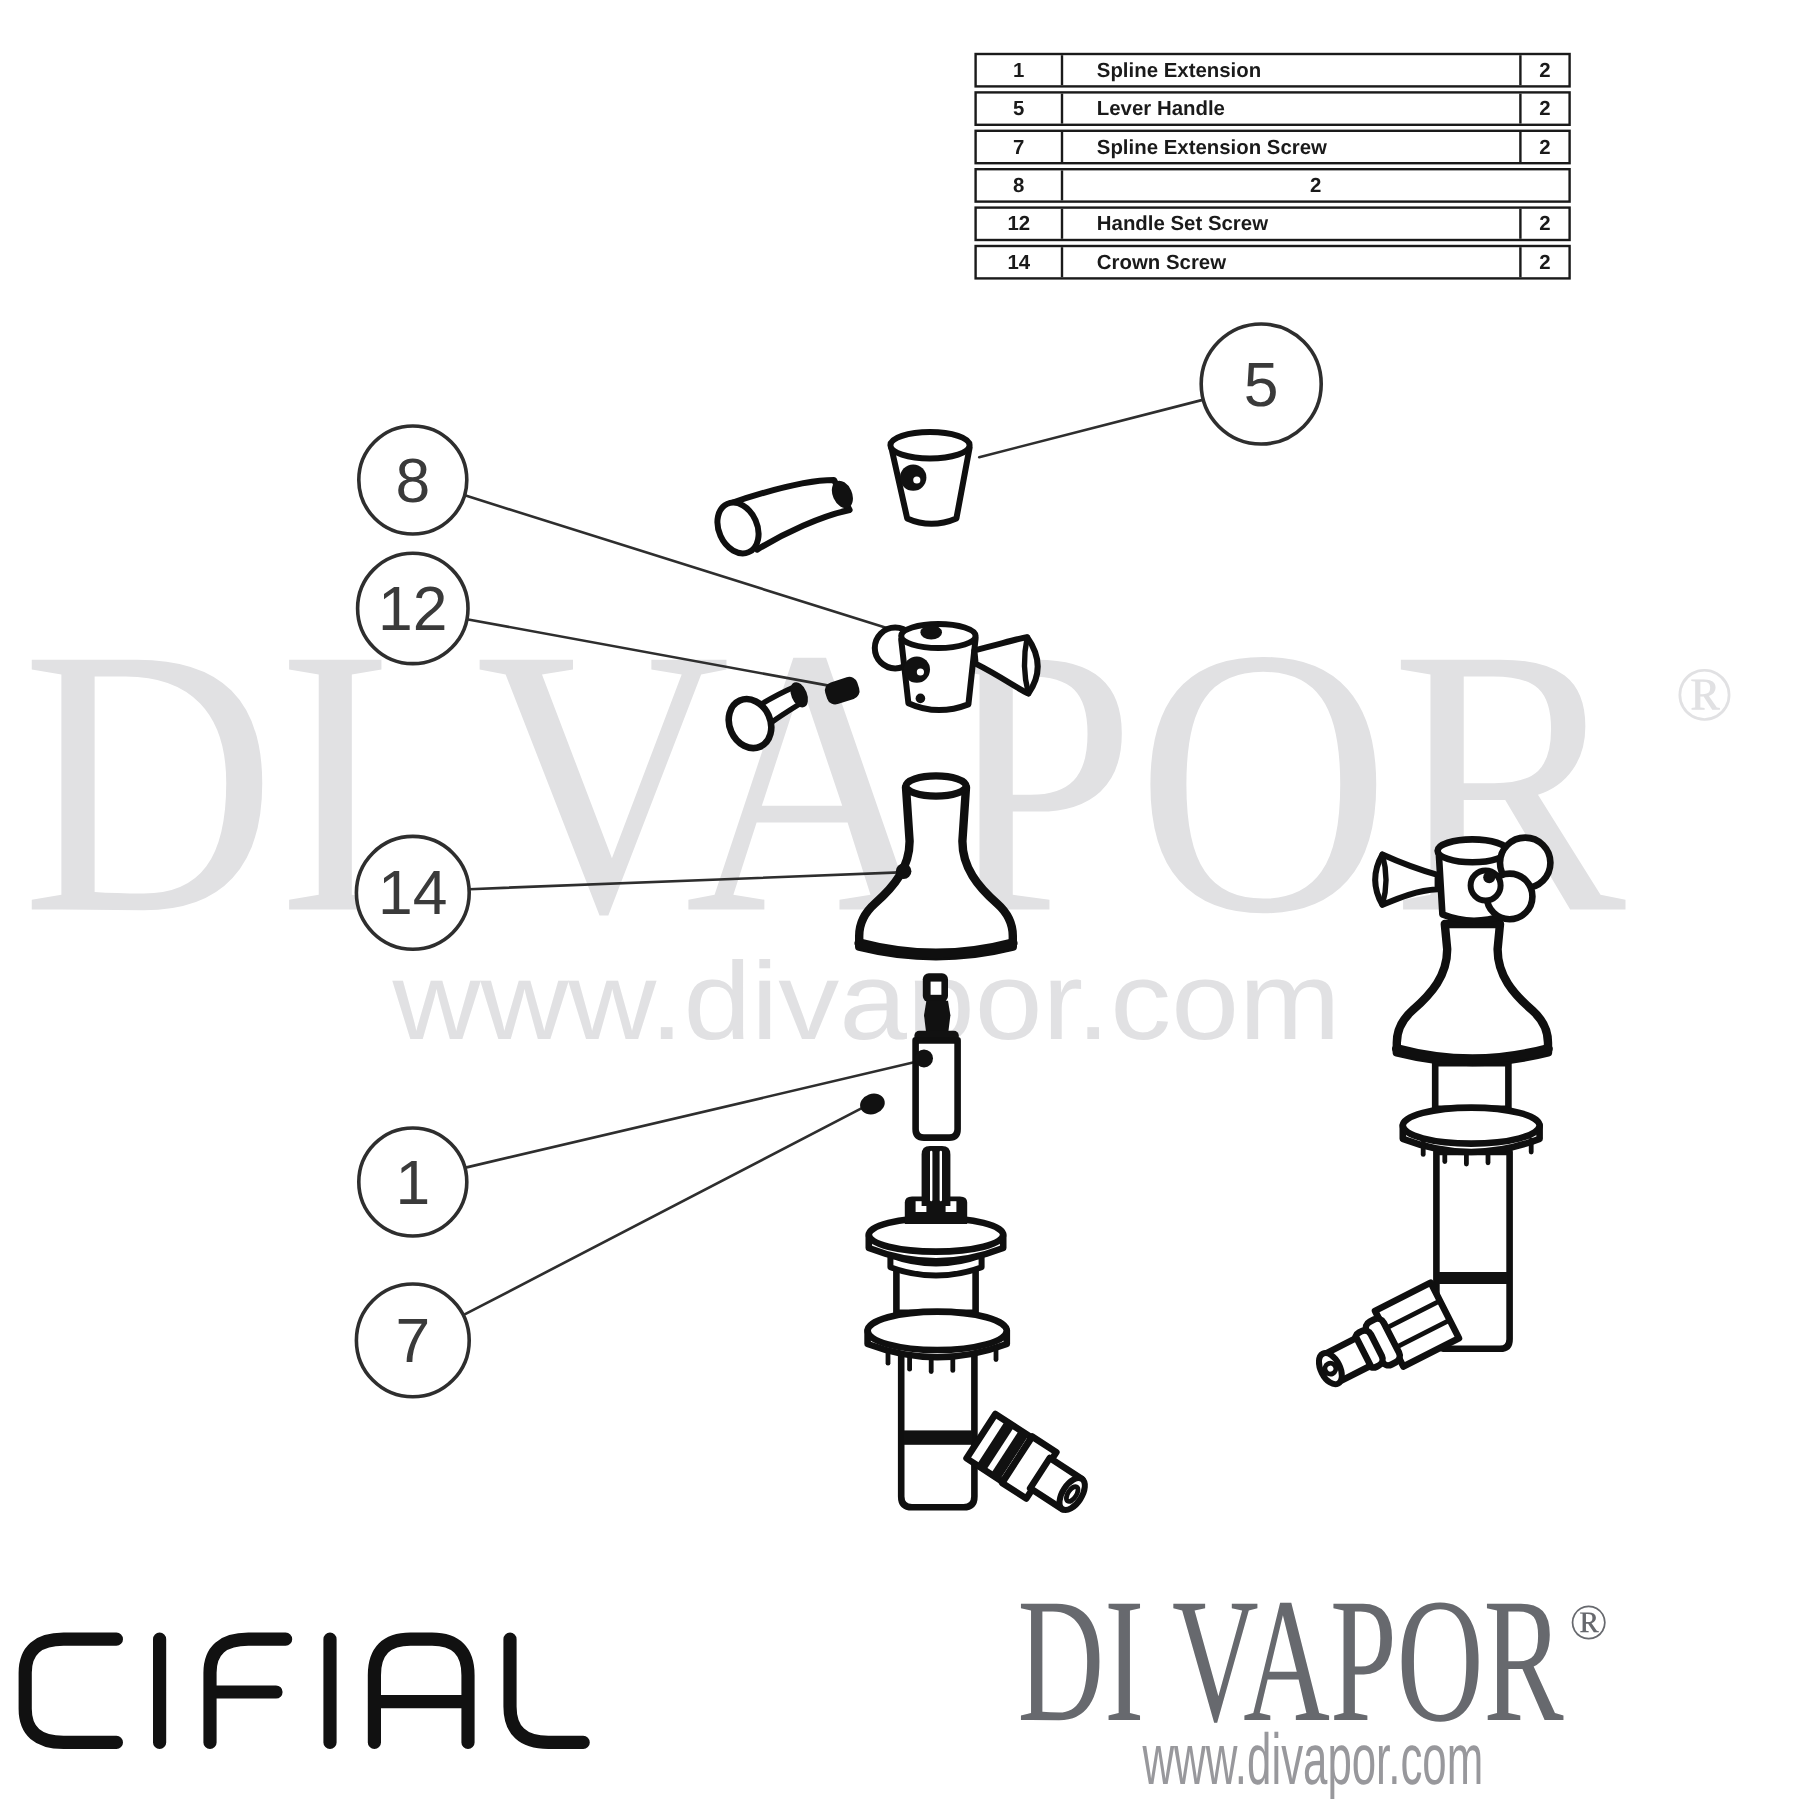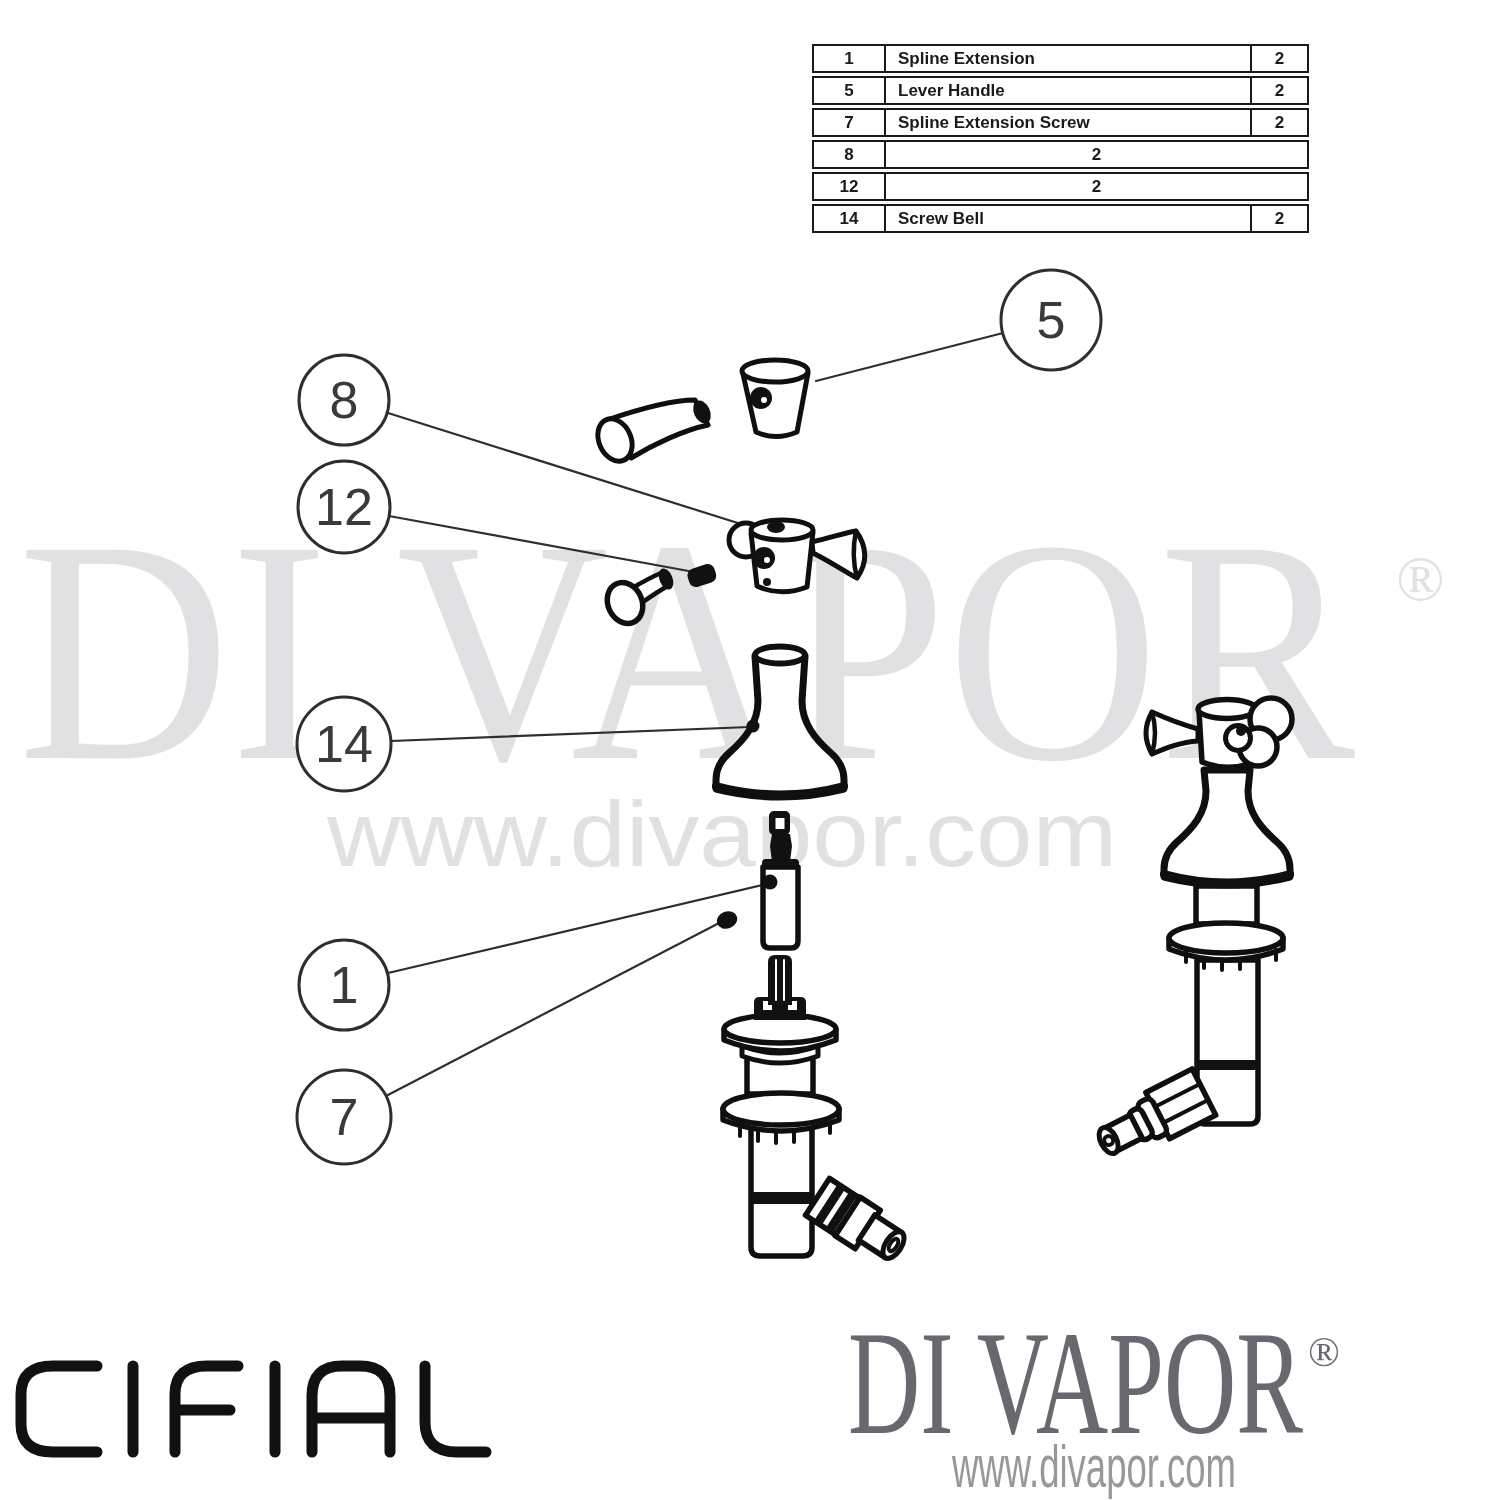--- a/index.html
+++ b/index.html
@@ -6,21 +6,21 @@
   .page{position:relative;width:1500px;height:1500px;background:#ffffff;overflow:hidden;
         font-family:"Liberation Sans",sans-serif;}
   svg.layer{position:absolute;left:0;top:0;}
 
   
   .parts-table{position:absolute;left:812px;top:44px;width:497px;}
   .pt-row{display:flex;border:2px solid #1a1a1a;margin-bottom:3px;height:25px;background:#fff;}
   .pt-cell{display:flex;align-items:center;justify-content:center;
            font-family:"Liberation Sans",sans-serif;font-size:17px;font-weight:600;color:#1a1a1a;}
   .pt-num{width:70px;border-right:2px solid #1a1a1a;}
-  .pt-name{width:352px;justify-content:flex-start;padding-left:12px;border-right:2px solid #1a1a1a;}
+  .pt-name{width:352px;justify-content:flex-start;padding-left:28px;border-right:2px solid #1a1a1a;}
   .pt-qty{flex:1;}
 
   
   .cifial{position:absolute;left:15px;top:1360px;}
 
   text{user-select:none;}
 </style>
 </head>
 <body>
 
@@ -206,25 +206,26 @@
       <div class="pt-cell pt-num">7</div>
       <div class="pt-cell pt-name">Spline Extension Screw</div>
       <div class="pt-cell pt-qty">2</div>
     </div>
     <div class="pt-row">
       <div class="pt-cell pt-num">8</div>
       <div class="pt-cell pt-qty">2</div>
     </div>
     <div class="pt-row">
       <div class="pt-cell pt-num">12</div>
+      <div class="pt-cell pt-name">Handle Set Screw</div>
       <div class="pt-cell pt-qty">2</div>
     </div>
     <div class="pt-row">
       <div class="pt-cell pt-num">14</div>
-      <div class="pt-cell pt-name">Screw Bell</div>
+      <div class="pt-cell pt-name">Crown Screw</div>
       <div class="pt-cell pt-qty">2</div>
     </div>
   </div>
 
   <svg class="cifial" width="477" height="98" viewBox="0 0 477 98">
     <title>CIFIAL</title>
     <path d="M82,6 H38 Q6,6 6,34 V64 Q6,92 38,92 H82
              M118,6 V92
              M160,92 V34 Q160,6 192,6 H223
              M160,50 H215

